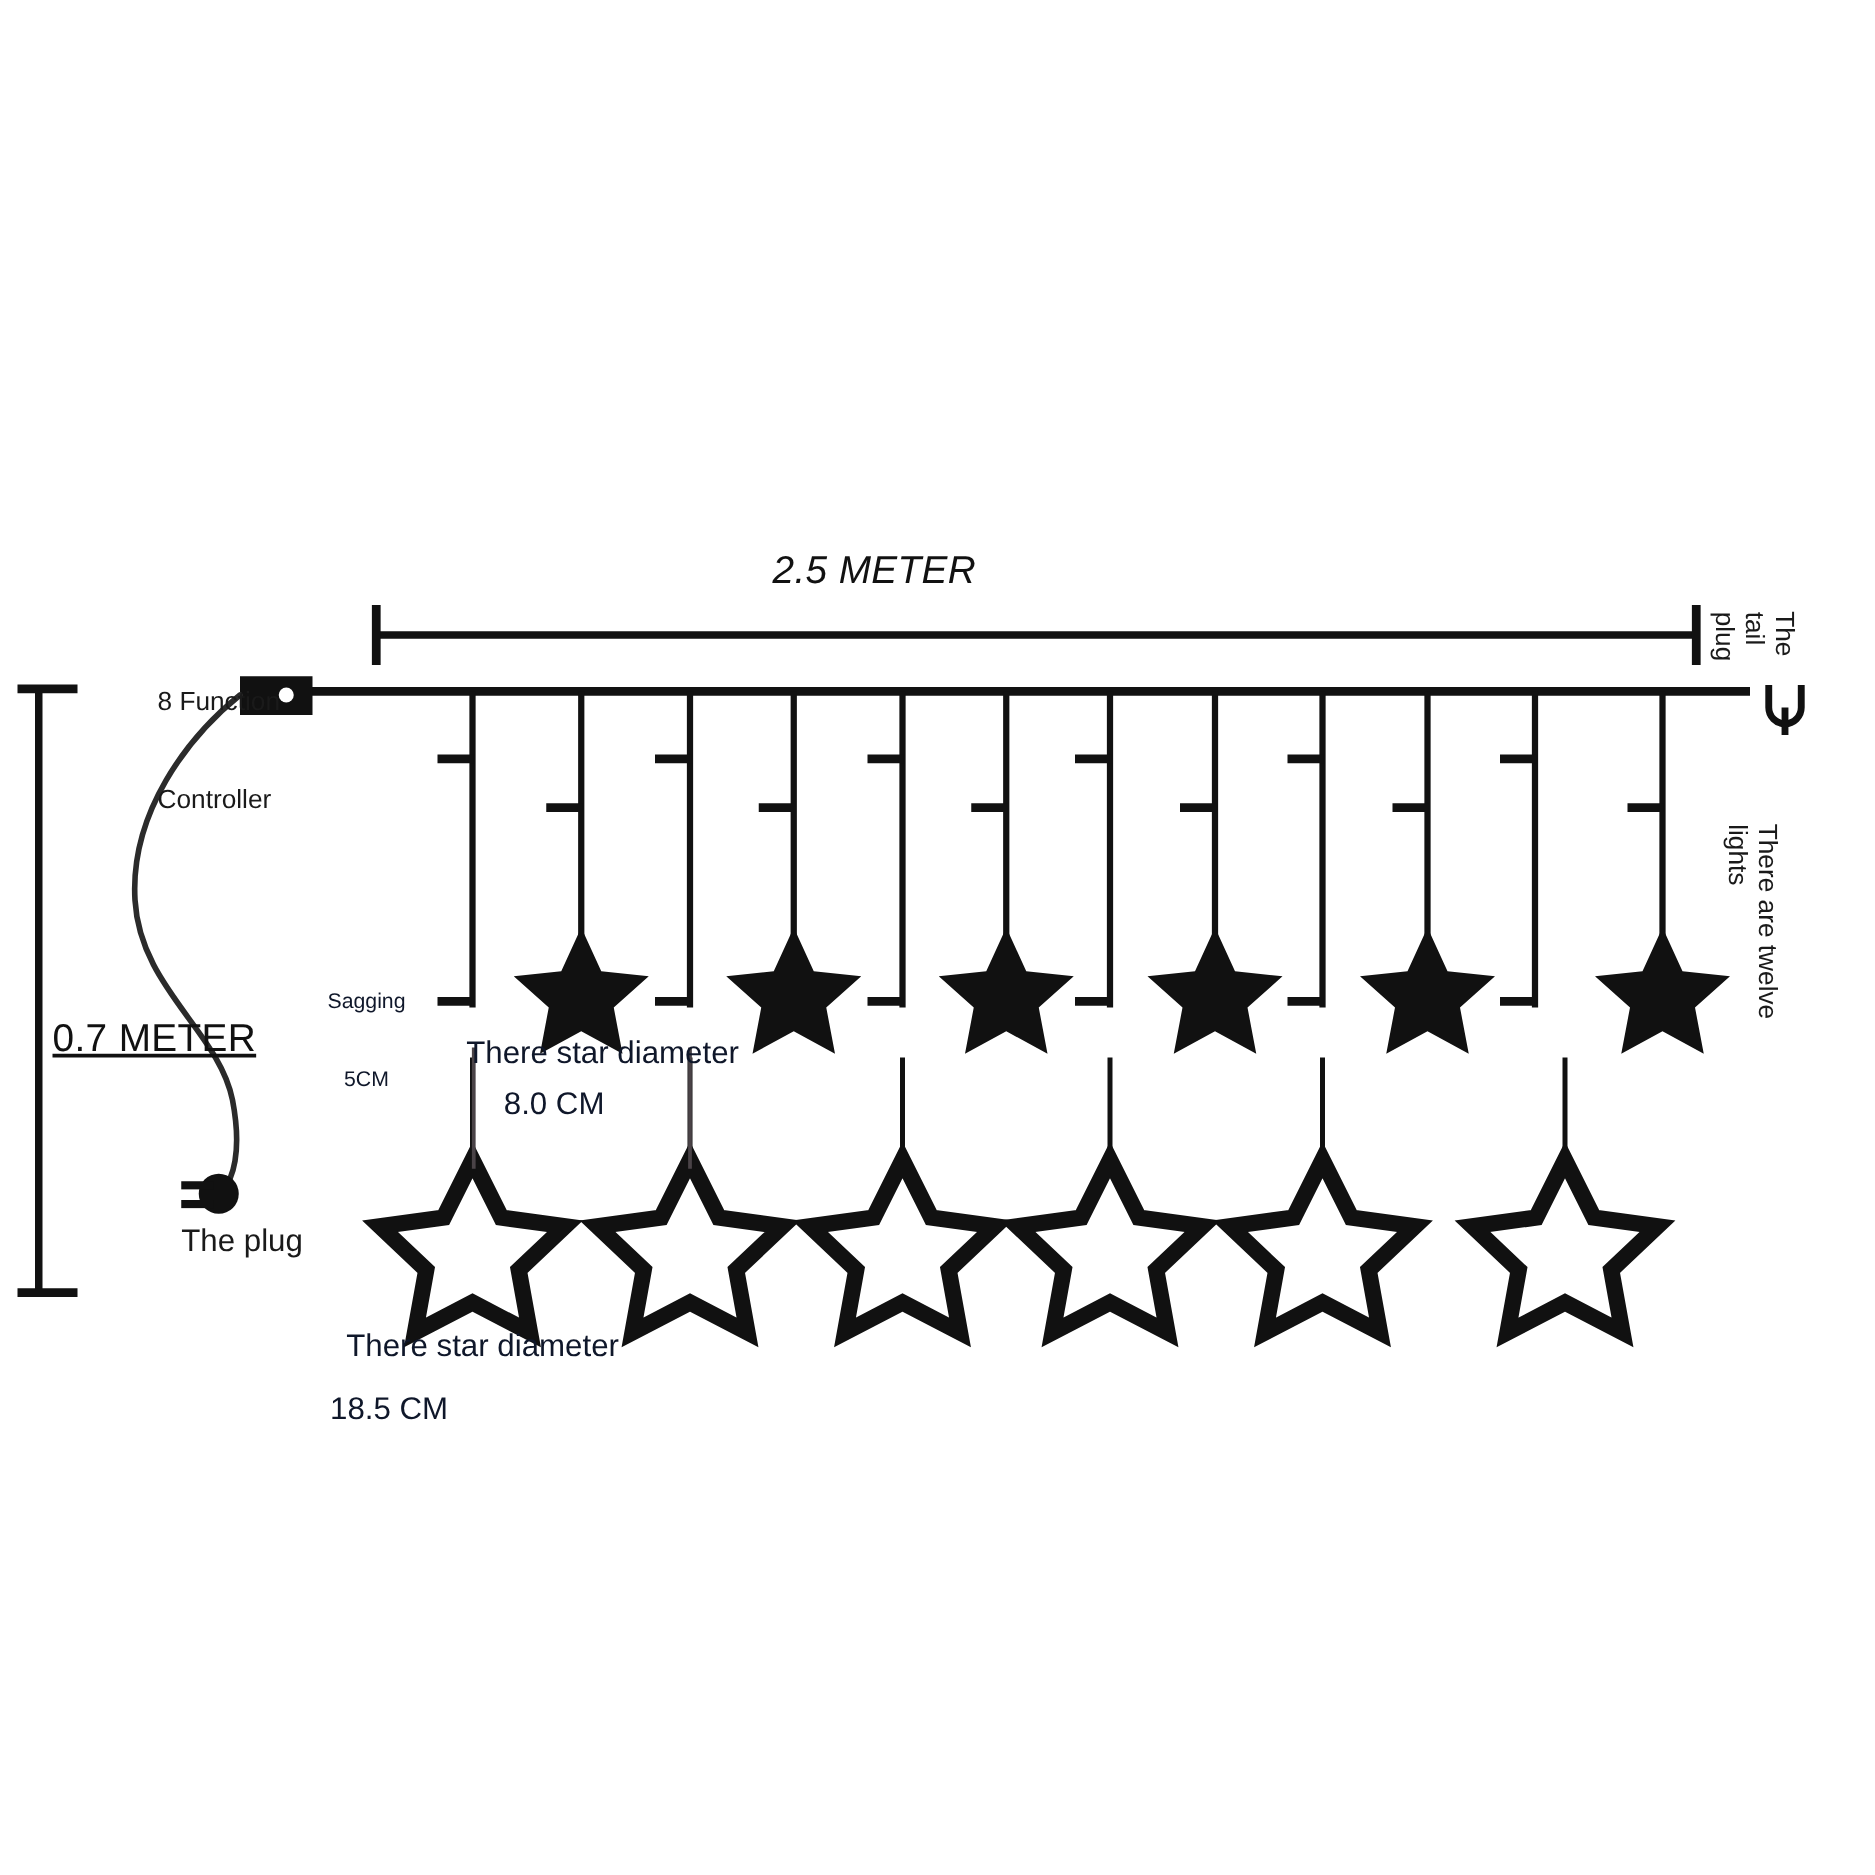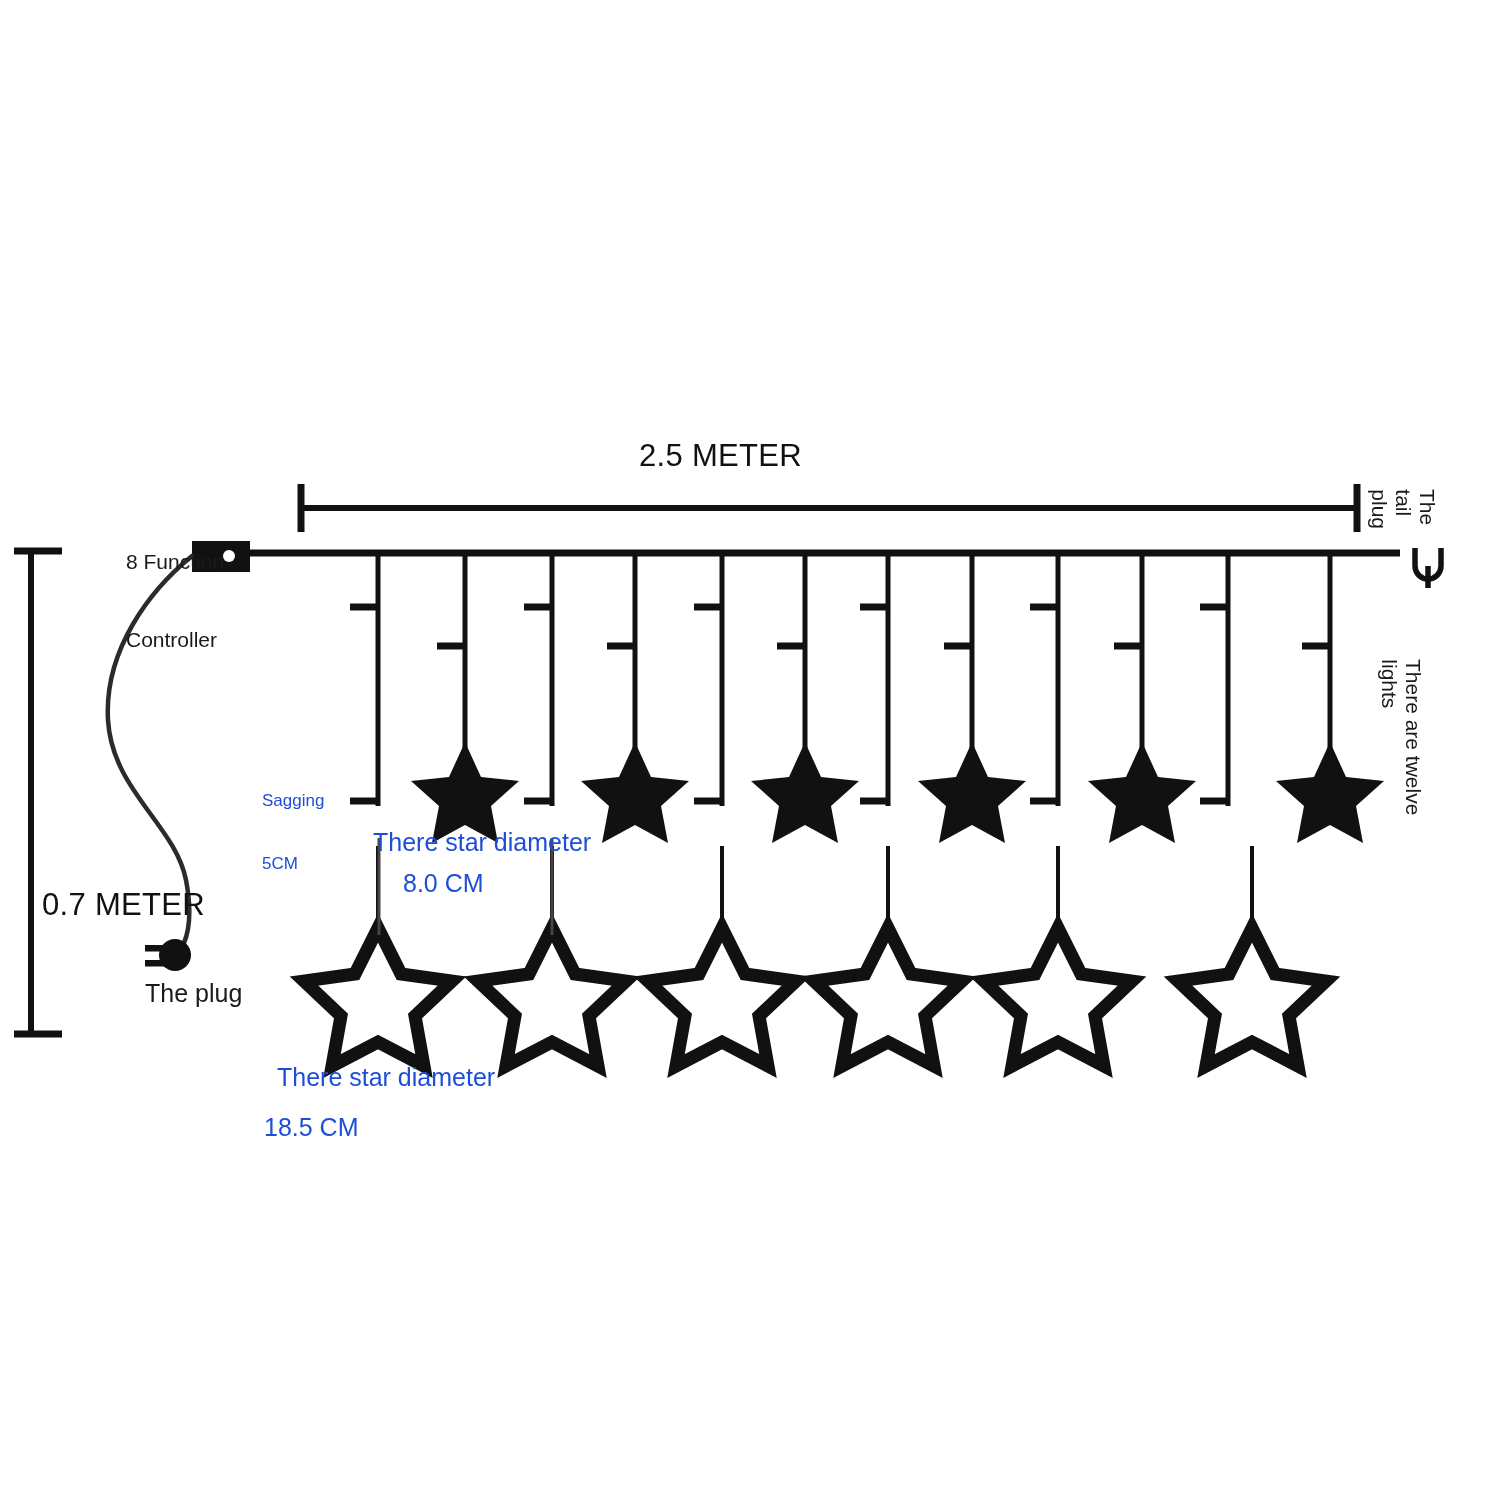--- a/index.html
+++ b/index.html
@@ -40,21 +40,22 @@
   .lbl {
     position: absolute;
     color: #111111;
     white-space: pre;
     line-height: 1.25;
   }
   .lbl-dark {
     color: #1a1a1a;
   }
   .lbl-grey {
-    color: #1d4ed8;
+    color: #0f172a;
+    text-align: center;
   }
   .lbl-meter {
     font-size: 31px;
     color: #111111;
     letter-spacing: 0.3px;
   }
   .lbl-small {
     font-size: 21px;
   }
   .lbl-mid {
@@ -192,23 +193,23 @@
       <line x1="379" y1="838" x2="379" y2="935" stroke="#4a4347" stroke-width="3"></line>
       <line x1="552" y1="838" x2="552" y2="935" stroke="#4a4347" stroke-width="3"></line>
     </g>
   </svg>
 
   <div class="lbl lbl-small lbl-dark" style="left:126px; top:496px;">
     <div>8 Function</div>
     <div>Controller</div>
   </div>
 
-  <div class="lbl lbl-meter" style="left:639px; top:437px;">2.5 METER</div>
-
-  <div class="lbl lbl-meter" style="left:42px; top:886px;">0.7 METER</div>
+  <div class="lbl lbl-meter" style="left:618px; top:437px;font-style:italic;">2.5 METER</div>
+
+  <div class="lbl lbl-meter" style="left:42px; top:812px;text-decoration:underline;">0.7 METER</div>
 
   <div class="lbl lbl-mid lbl-dark" style="left:145px; top:978px;">The plug</div>
 
   <div class="lbl lbl-tiny lbl-grey" style="left:262px; top:747px;">
     <div>Sagging</div>
     <div>5CM</div>
   </div>
 
   <div class="lbl lbl-mid lbl-grey" style="left:373px; top:827px;">There star diameter</div>
   <div class="lbl lbl-mid lbl-grey" style="left:403px; top:868px;">8.0 CM</div>

